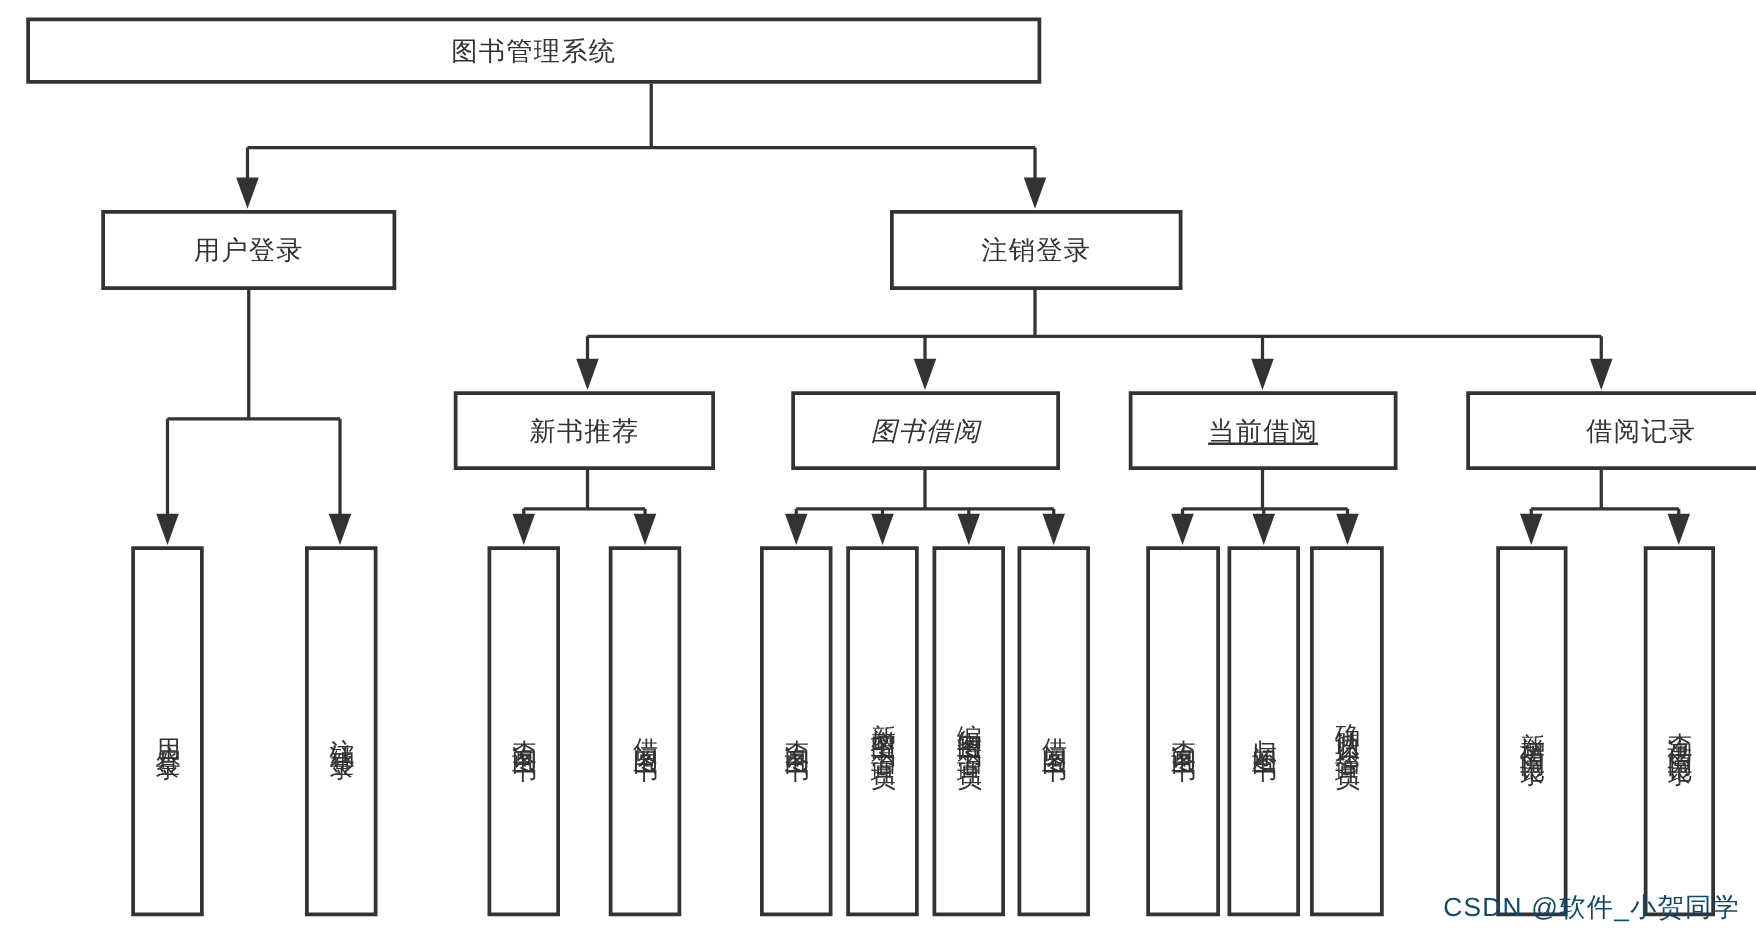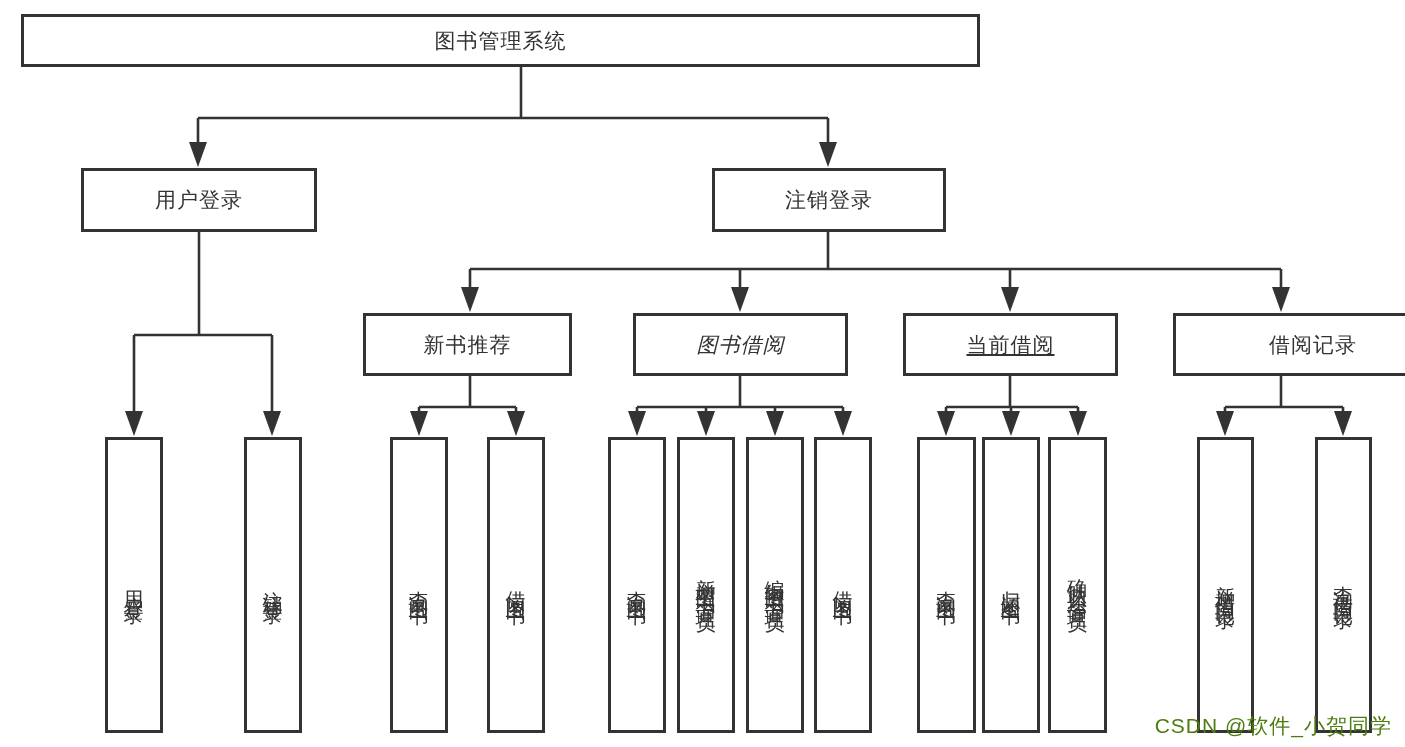--- a/index.html
+++ b/index.html
@@ -36,21 +36,21 @@
     writing-mode:vertical-rl;
     text-orientation:mixed;
     letter-spacing:5px;
     line-height:1;
     max-height:284px;
   }
   .watermark{
     position:absolute;
     right:13px;top:712px;
     font-size:21px;
-    color:#4d7c0f;
+    color:#0c4a6e;
     letter-spacing:1px;
     white-space:nowrap;
   }
 </style>
 </head>
 <body>
 
 <div class="canvas">
 
   <svg class="connectors" viewBox="0 0 1405 747" xmlns="http://www.w3.org/2000/svg">
@@ -89,21 +89,21 @@
       <polygon points="1002,411 1020,411 1011,436"></polygon>
       <polygon points="1069,411 1087,411 1078,436"></polygon>
     </g>
     <g>
       <path d="M1281 376 V407 M1225 407 H1343 M1225 407 V414 M1343 407 V414"></path>
       <polygon points="1216,411 1234,411 1225,436"></polygon>
       <polygon points="1334,411 1352,411 1343,436"></polygon>
     </g>
   </svg>
 
-  <div class="hbox" style="left:21px;top:14px;width:959px;height:53px;">
+  <div class="hbox" style="left:21px;top:14px;width:812px;height:53px;">
     <span>图书管理系统</span>
   </div>
 
   <div class="hbox" style="left:81px;top:168px;width:236px;height:64px;">
     <span>用户登录</span>
   </div>
   <div class="hbox" style="left:712px;top:168px;width:234px;height:64px;">
     <span>注销登录</span>
   </div>
 

